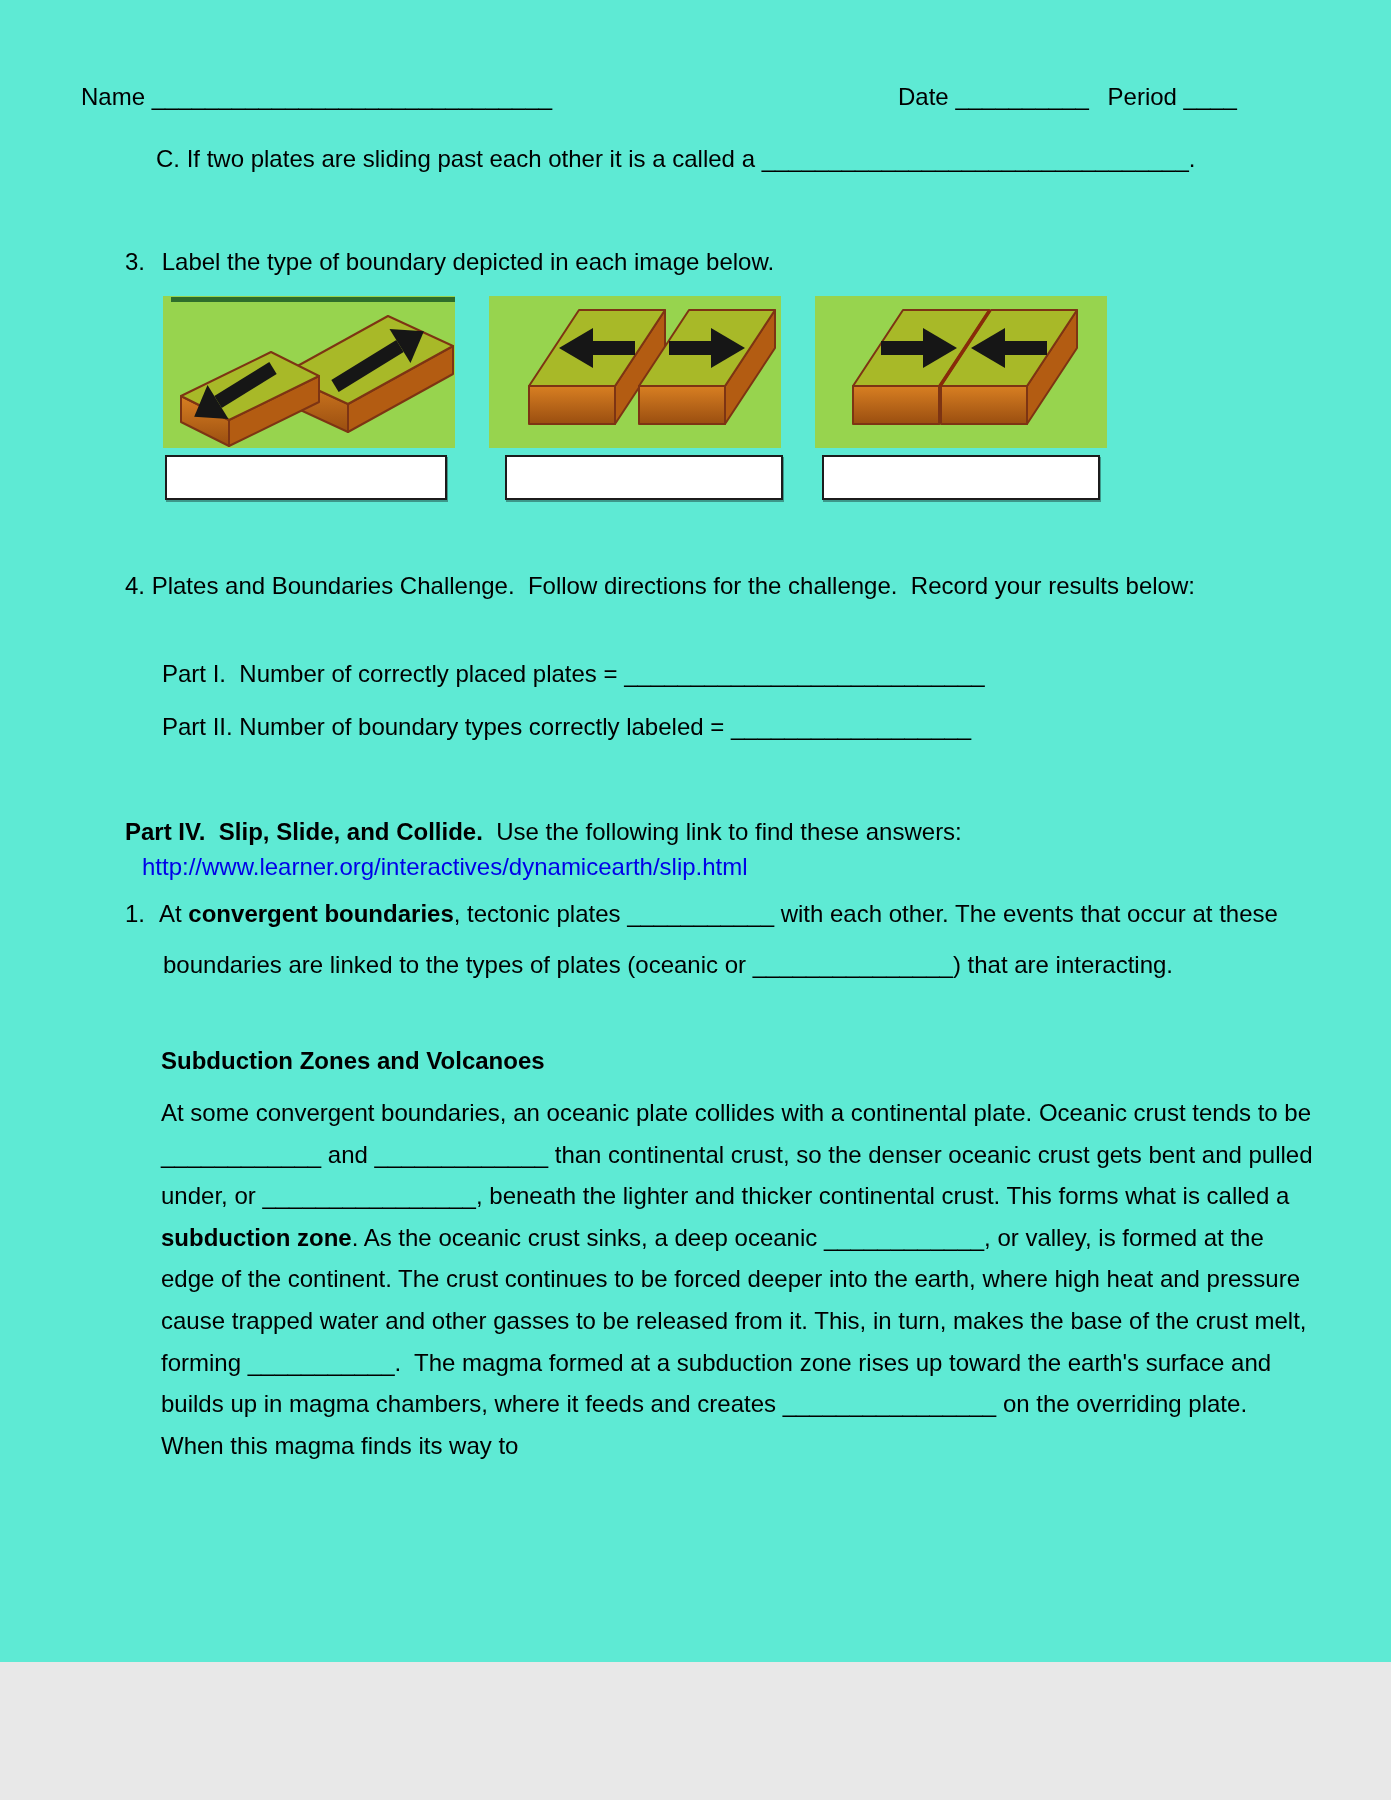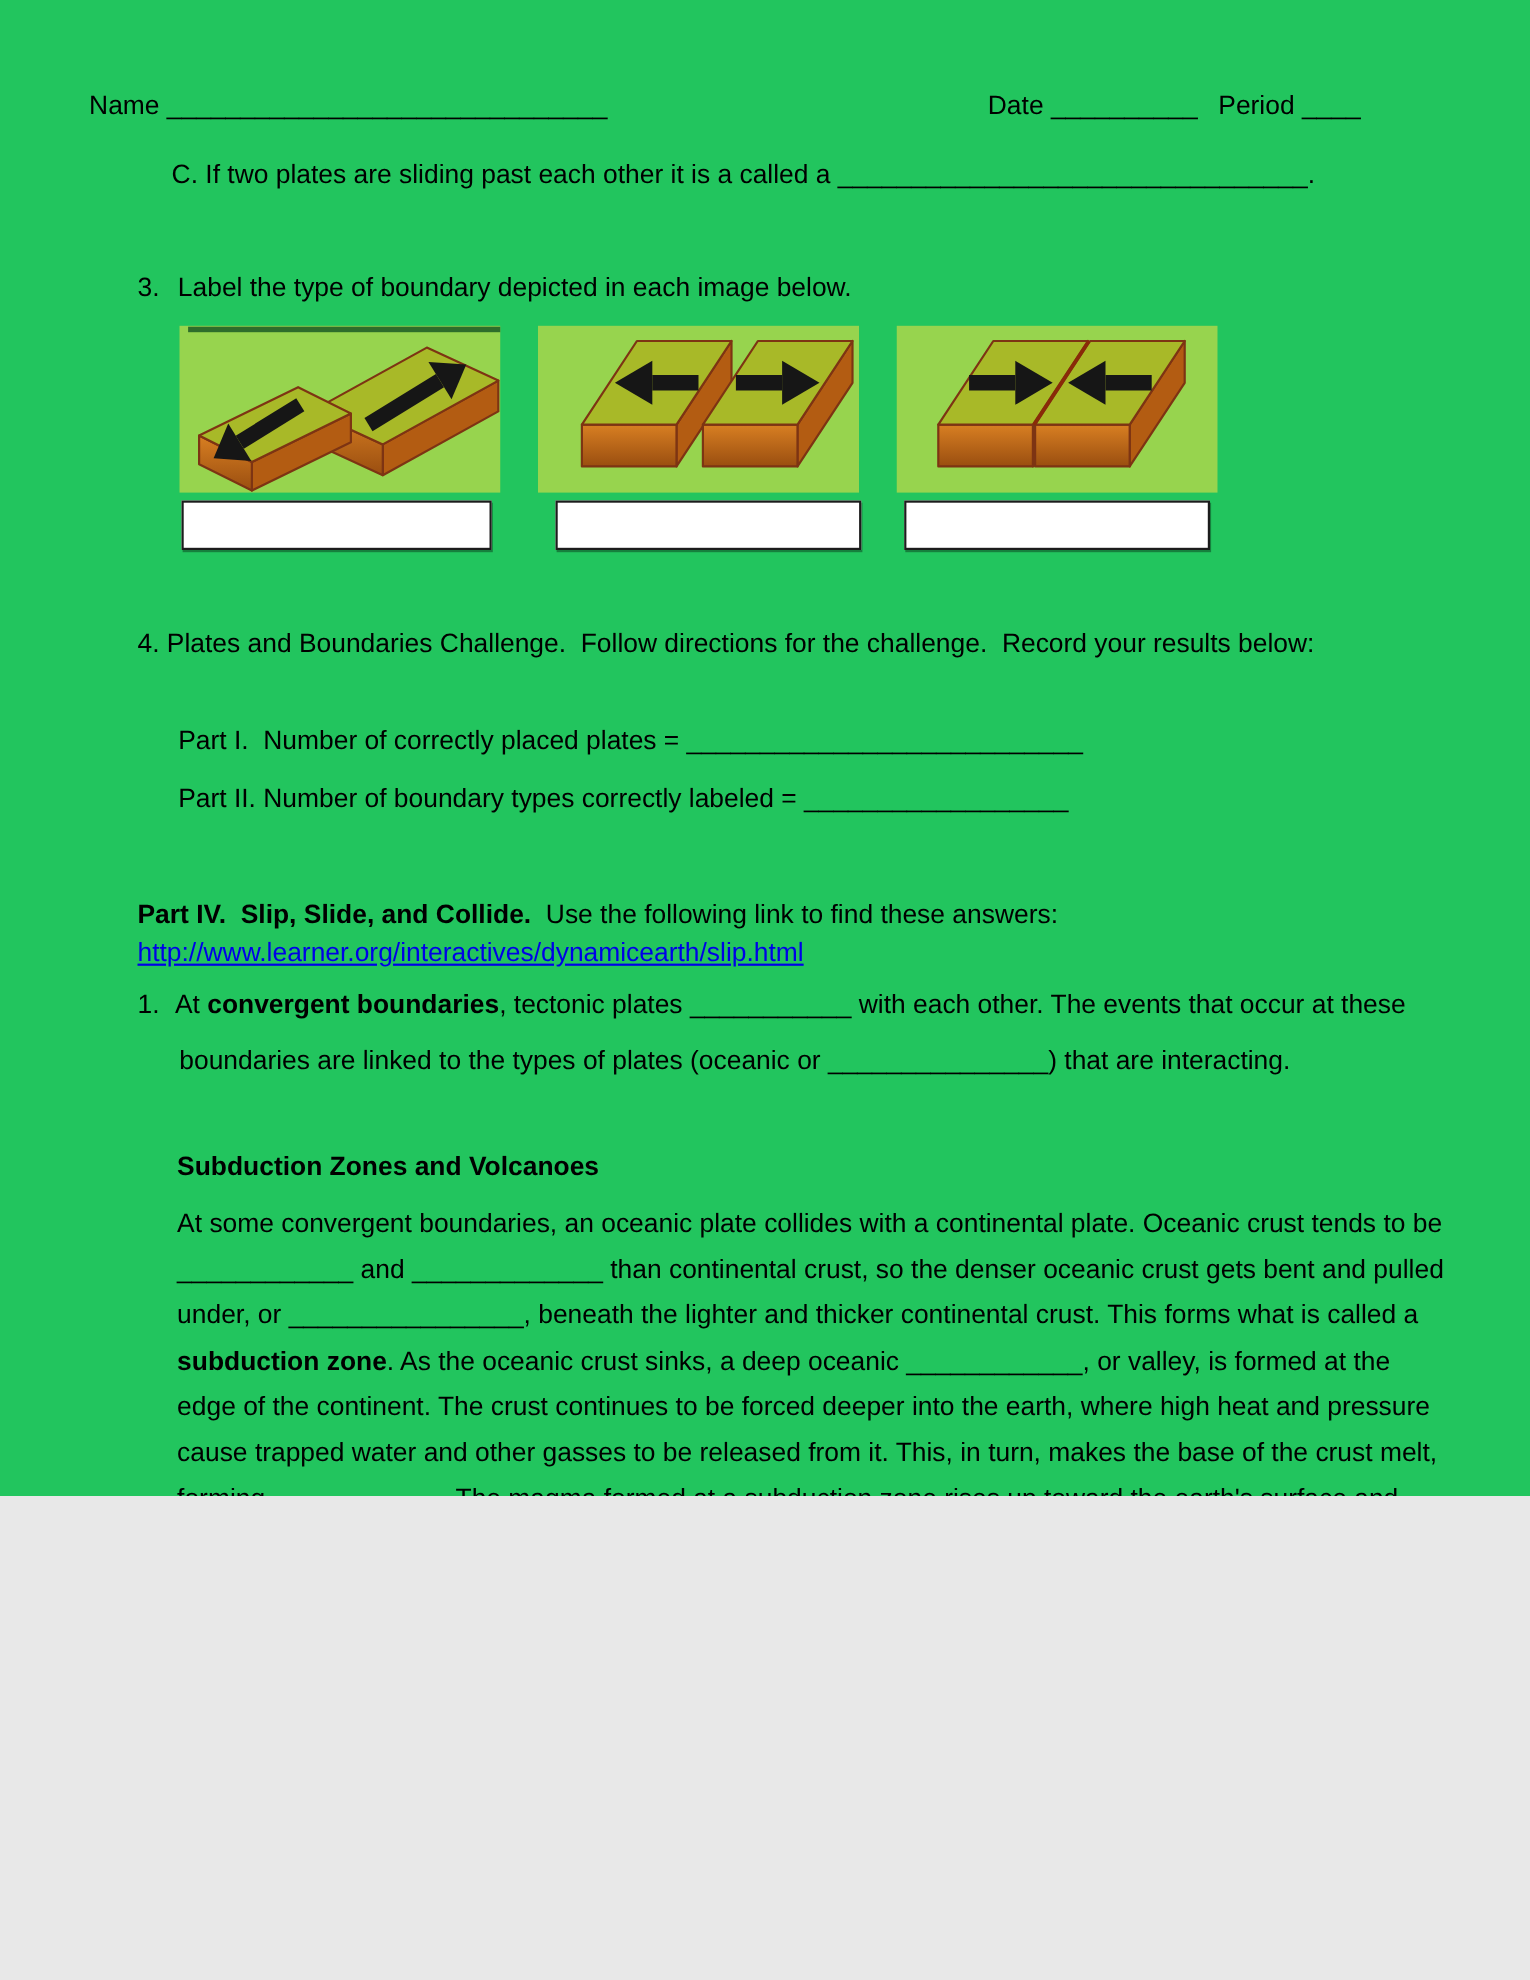--- a/index.html
+++ b/index.html
@@ -1,32 +1,32 @@
 <!DOCTYPE html>
 <html><head>
 <meta charset="utf-8">
 <style>
   html,body{margin:0;padding:0;background:#e8e8e8;}
   .page{
     position:relative;
-    width:1391px;height:1360px;
+    width:1391px;height:1662px;
     margin:0 auto;
-    background:#22c55e;
+    background:#5eead4;
     font-family:"Liberation Sans", sans-serif;
     font-size:24px;
     color:#000;
     overflow:hidden;
   }
   .abs{position:absolute;white-space:nowrap;}
   .wrapblock{position:absolute;white-space:normal;}
   .b{font-weight:bold;margin-top:40px;}
   .hang{padding-left:38px;text-indent:-38px;}
   .lh-q{line-height:51px;}
   .lh-p{line-height:41.6px;}
-  .link{color:#0000e8;text-decoration:underline;cursor:pointer;}
+  .link{color:#0000e8;cursor:pointer;margin-left:17px;}
   .diagram-row{position:absolute;top:296px;left:163px;display:flex;gap:34px;}
   .ansbox{
     position:absolute;top:455px;height:45px;
     background:#fff;border:2px solid #1c1c1c;
     box-shadow:1px 2px 0 rgba(0,0,0,.35);
     box-sizing:border-box;
   }
   svg{display:block;}
 </style>
 </head>

